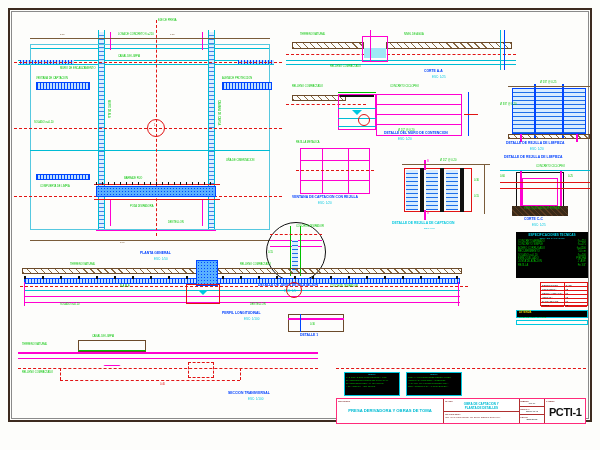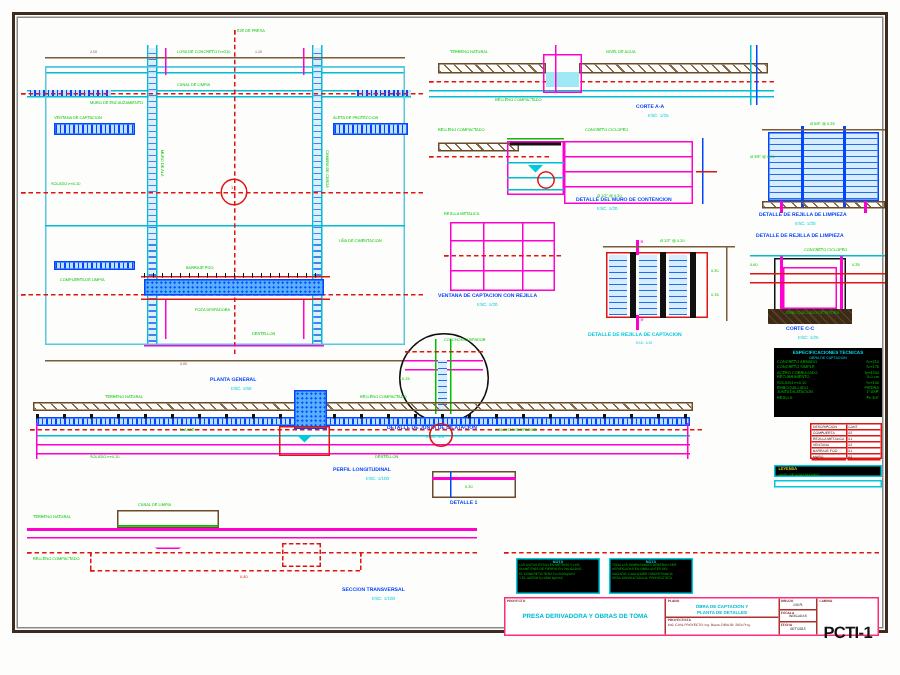--- a/index.html
+++ b/index.html
@@ -461,17 +461,17 @@
         <div style="font-size:2.2px;color:#111;text-align:center;">INDICADAS</div>
       </div>
       <div style="height:8px;">
         <div class="tb-lbl">FECHA</div>
         <div style="font-size:2.4px;color:#111;text-align:center;">SET/2015</div>
       </div>
     </div>
 
     <div class="tb-cell" style="width:40px;">
       <div class="tb-lbl">LAMINA</div>
-      <div class="tb-sheet" style="margin-top:14px;">PCTI-1</div>
+      <div class="tb-sheet" style="margin-top:4px;">PCTI-1</div>
     </div>
   </div>
 
 </div>
 
 </body></html>

